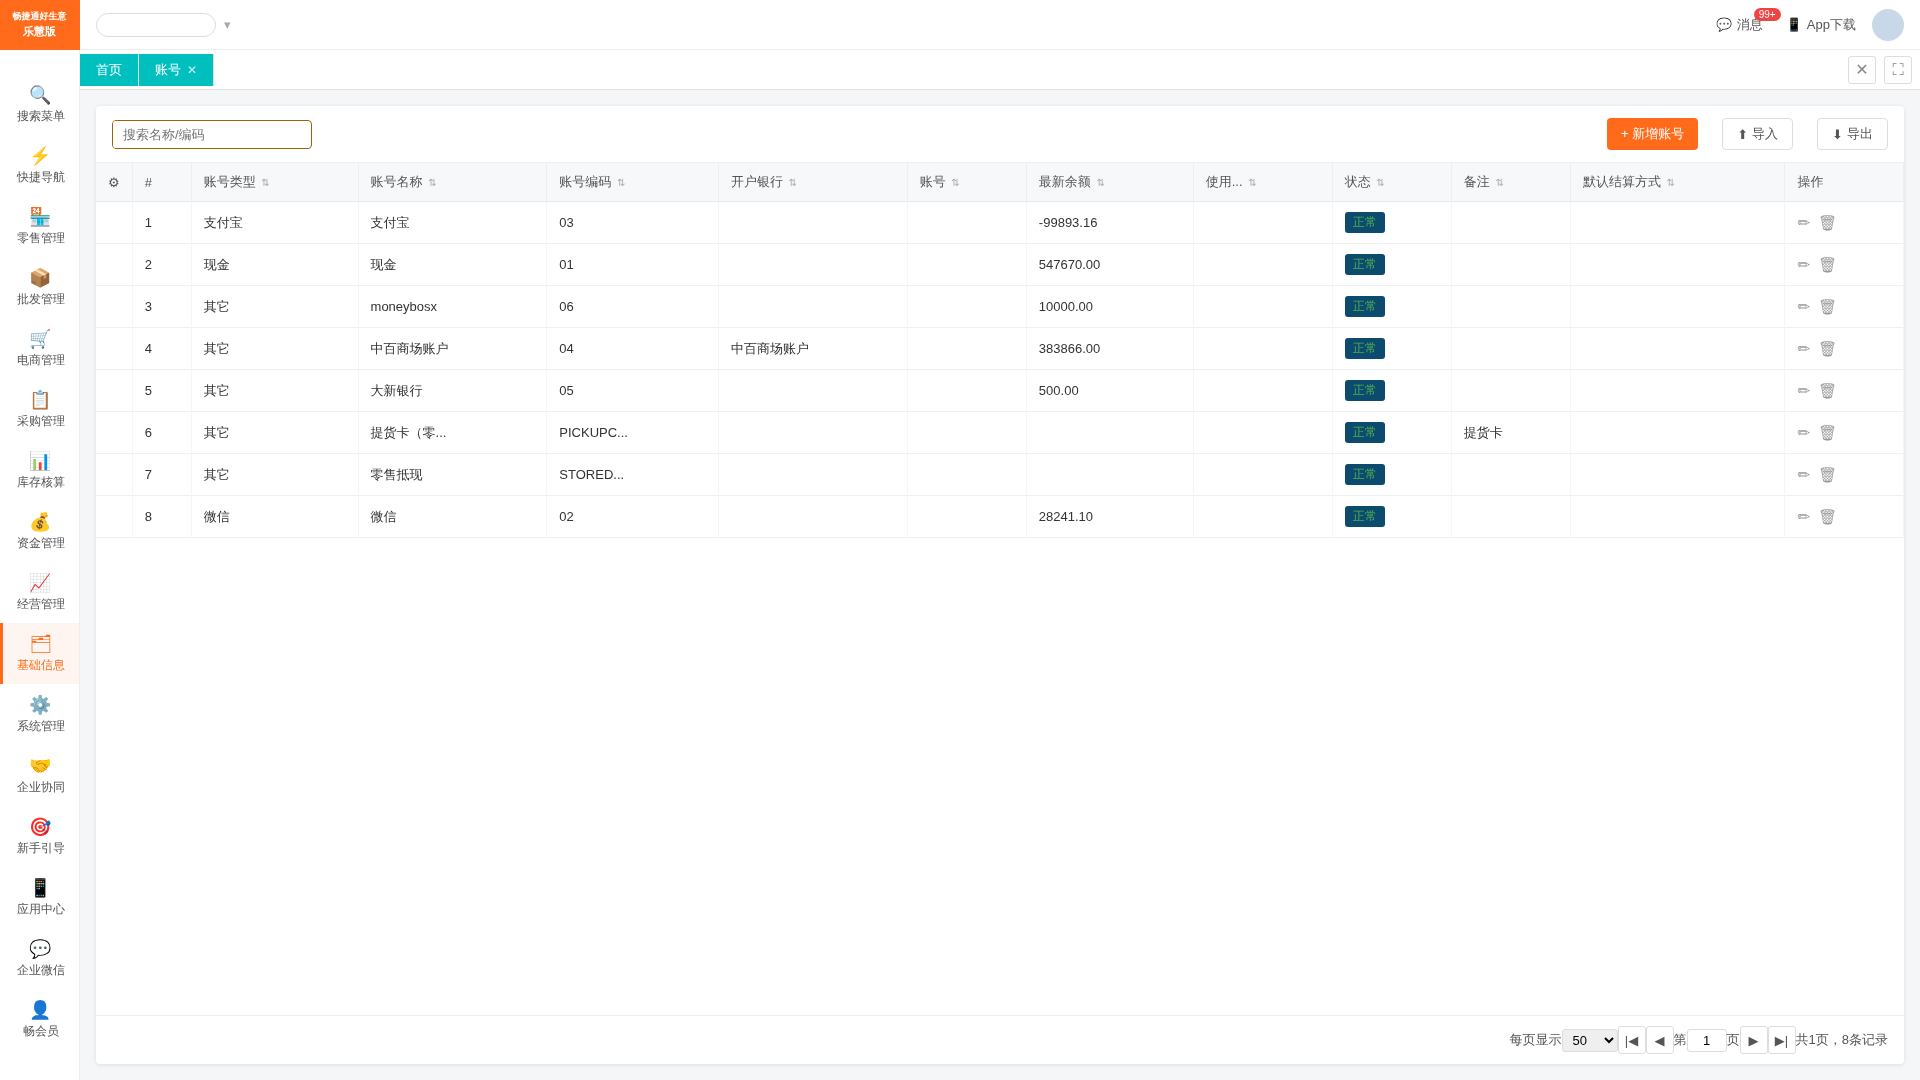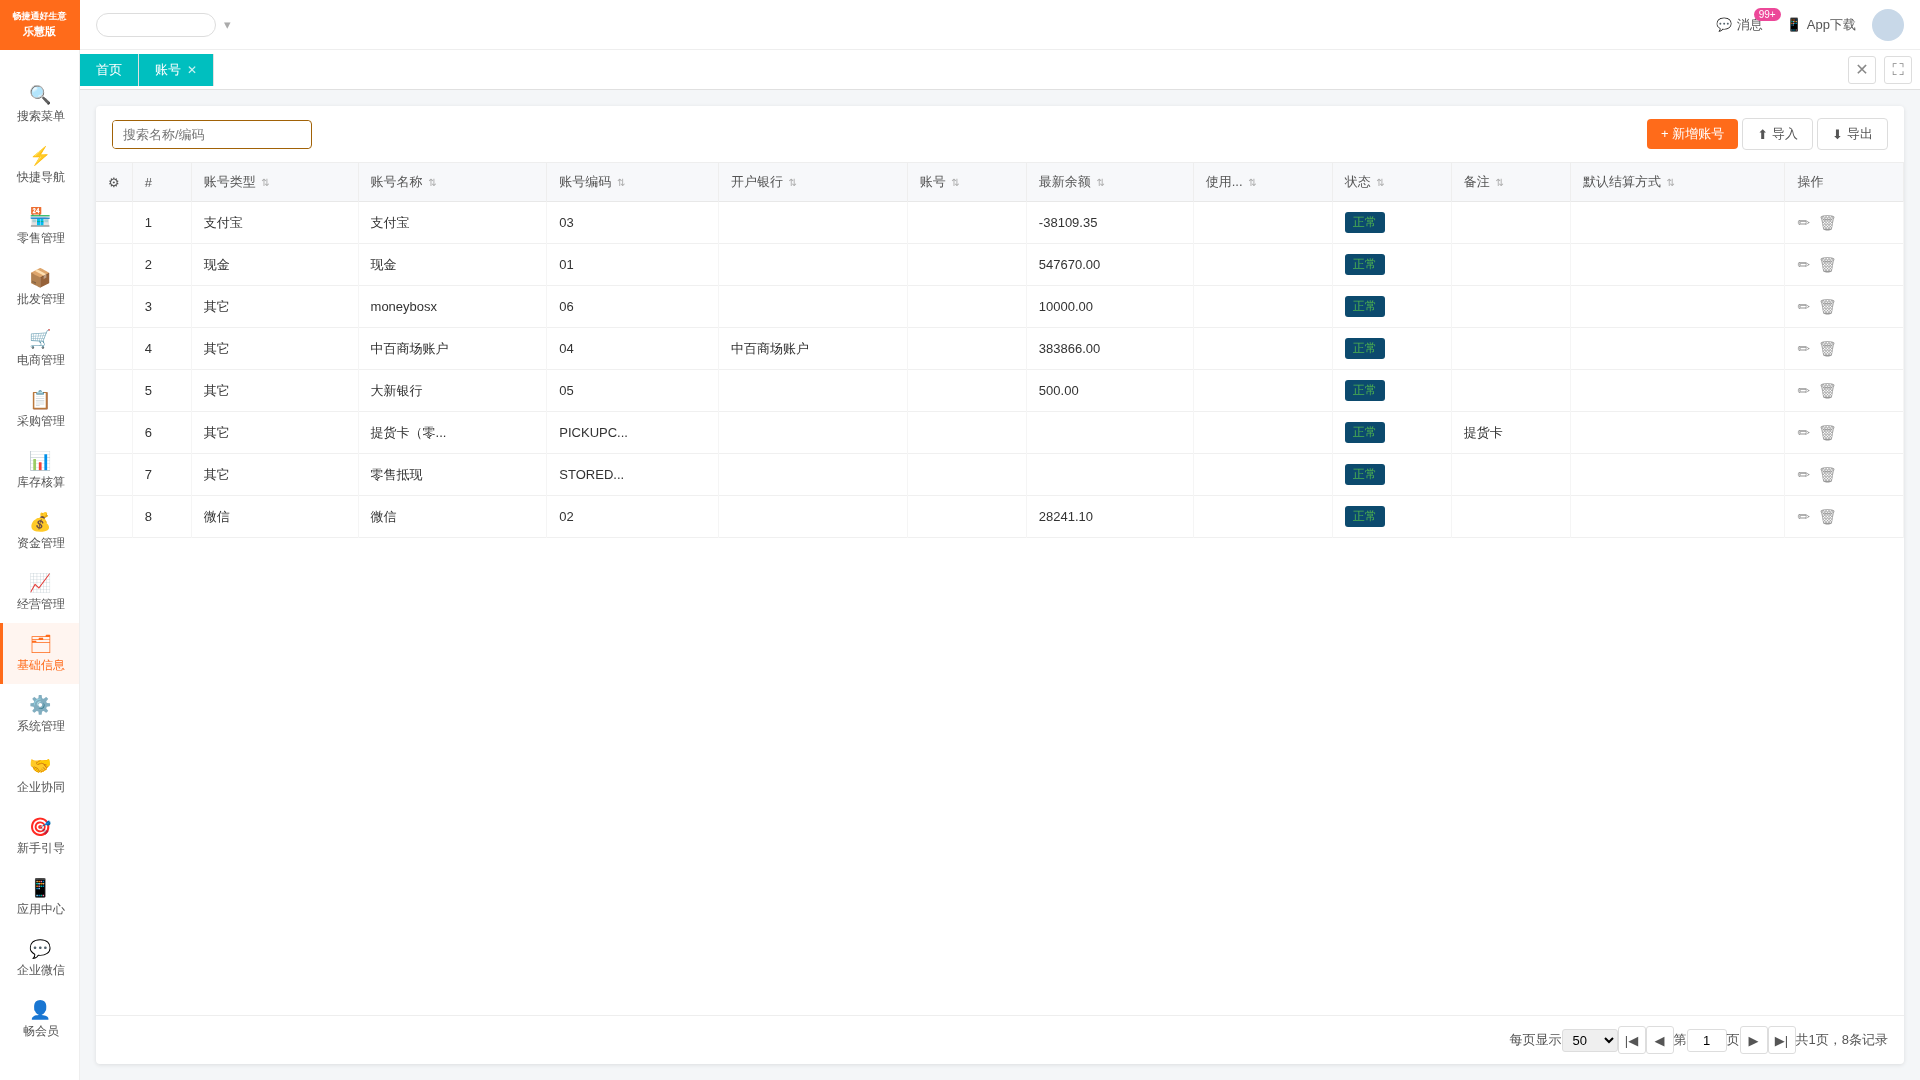--- a/index.html
+++ b/index.html
@@ -96,21 +96,21 @@
     .msg-btn {
       position: relative;
       display: flex;
       align-items: center;
       gap: 4px;
       cursor: pointer;
       color: #555;
       font-size: 13px;
     }
     .badge {
-      background: #ec4899;
+      background: #ef4444;
       color: white;
       border-radius: 10px;
       font-size: 10px;
       padding: 1px 5px;
       position: absolute;
       top: -8px;
       right: -10px;
     }
     .app-btn {
       display: flex;
@@ -225,22 +225,21 @@
     }
     .search-btn {
       background: none;
       border: none;
       padding: 6px 8px;
       cursor: pointer;
       color: #999;
     }
     .action-btns {
       display: flex;
-      gap: 4px;
-      align-items: center;
+      gap: 24px;
     }
     .btn-add {
       background: #ff6b1a;
       color: white;
       border: none;
       border-radius: 4px;
       padding: 6px 14px;
       cursor: pointer;
       font-size: 13px;
     }
@@ -510,21 +509,21 @@
           </thead>
           <tbody id="table-body">
           <tr>
       <td style="text-align:center;"></td>
       <td>1</td>
       <td>支付宝</td>
       <td>支付宝</td>
       <td>03</td>
       <td></td>
       <td></td>
-      <td>-38109.35</td>
+      <td>-99893.16</td>
       <td></td>
       <td><span class="status-badge">正常</span></td>
       <td></td>
       <td></td>
       <td>
         <div class="ops-col">
           <span class="op-btn" title="编辑">✏</span>
           <span class="op-btn" title="删除">🗑</span>
         </div>
       </td>

